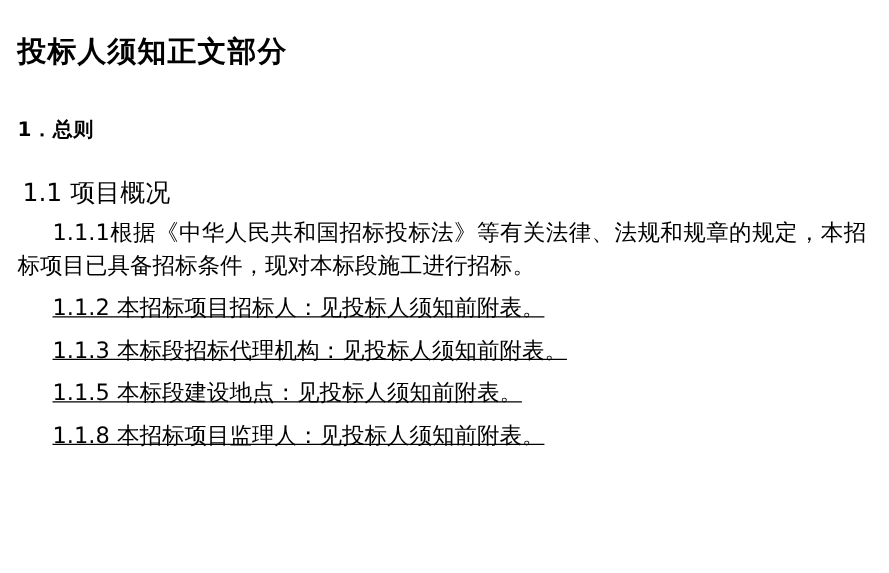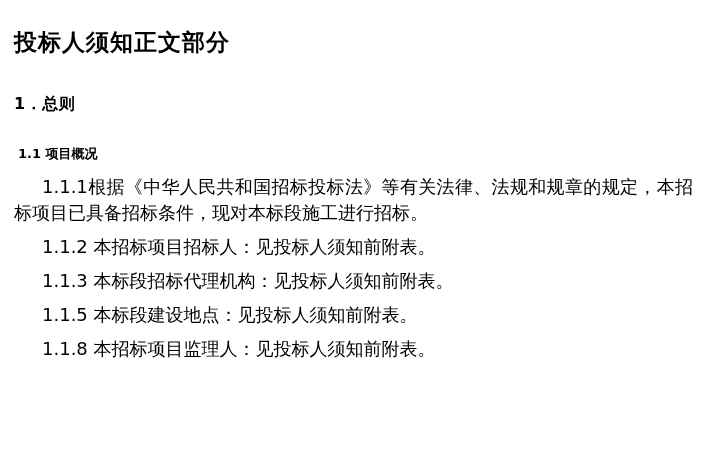--- a/index.html
+++ b/index.html
@@ -30,34 +30,35 @@
     line-height: 32px;
   }
   .heading-1 {
     font-size: 16px;
     font-weight: bold;
     margin: 32px 0 0 0;
     line-height: 28px;
     letter-spacing: 0.5px;
   }
   .heading-2 {
-    font-size: 13px;
-    font-weight: bold;
+    font-size: 20px;
+    font-weight: normal;
     margin: 26px 0 0 4px;
     line-height: 20px;
   }
   .para {
     font-size: 18px;
     line-height: 26px;
     margin: 8px 0 0 0;
     text-align: justify;
     text-justify: inter-ideograph;
   }
   .para.indent {
     text-indent: 28px;
+    text-decoration: underline;
   }
   .para.first {
     margin-top: 10px;
   }
 </style>
 </head>
 <body>
 
 <div class="page">
 

